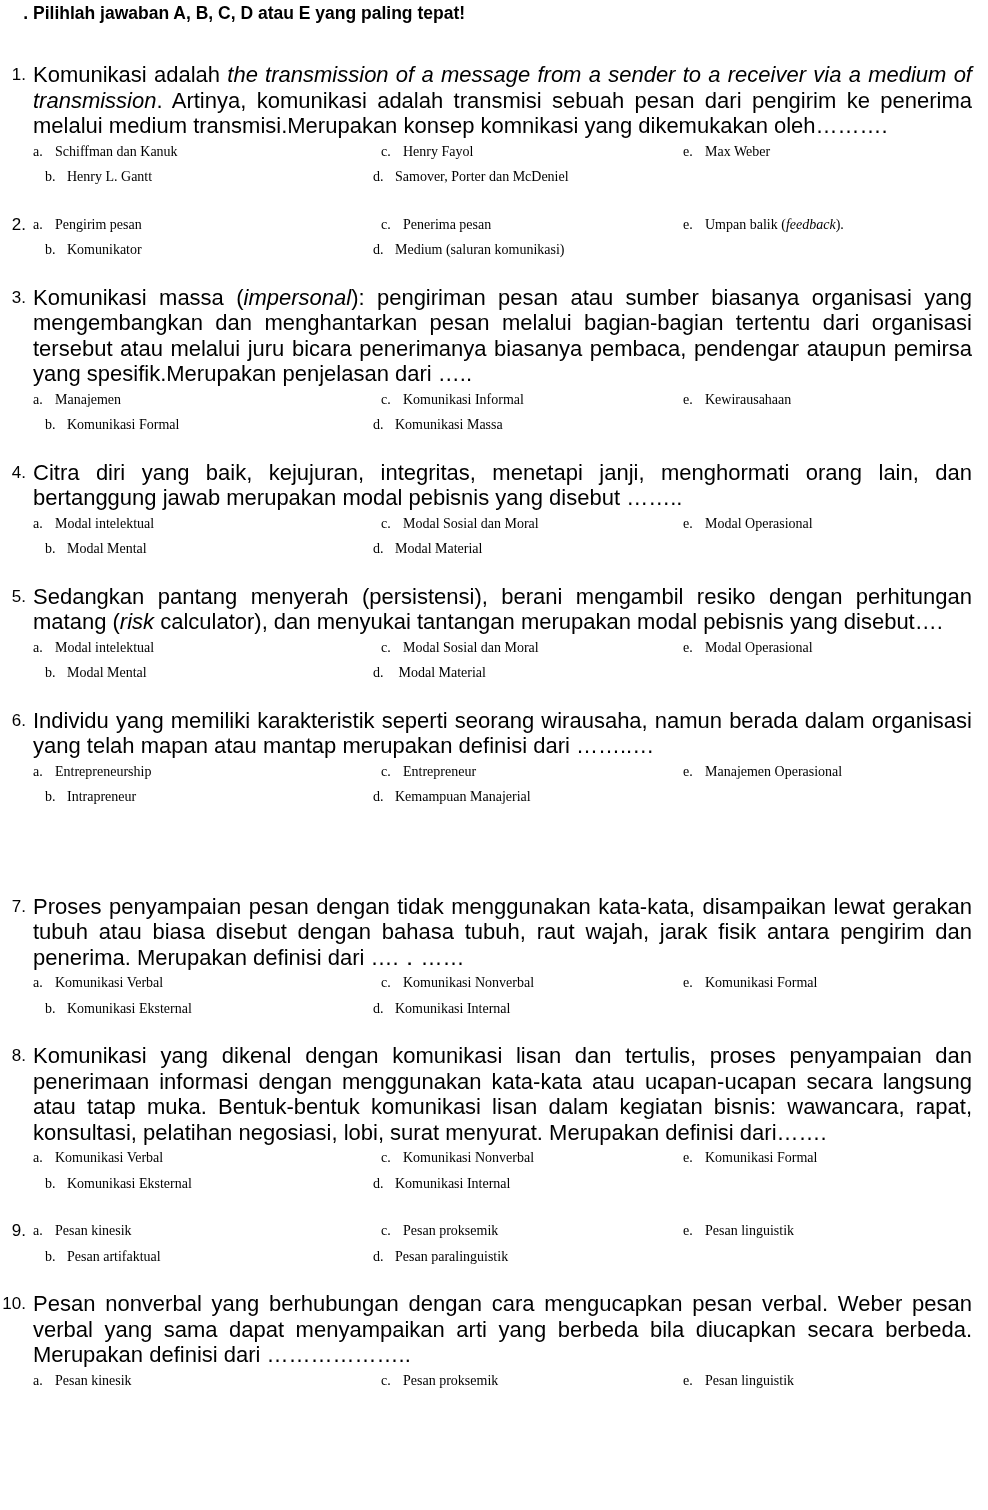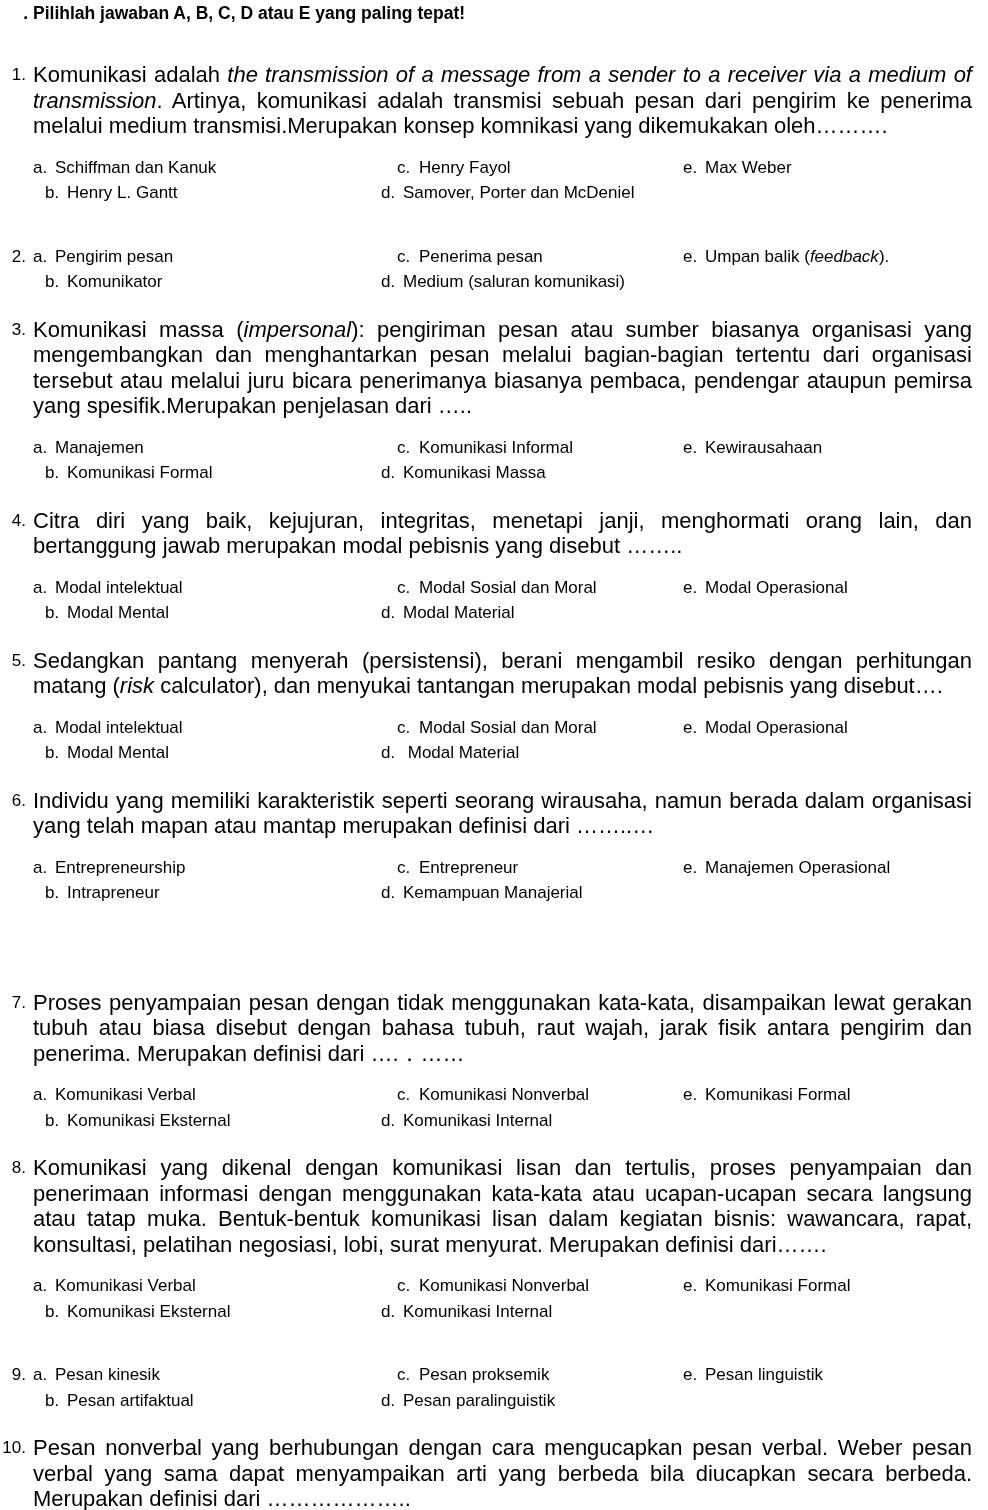--- a/index.html
+++ b/index.html
@@ -74,42 +74,43 @@
     text-align: justify;
     text-justify: inter-word;
   }
   .q-body i { font-style: italic; }
 
   
   .options {
     position: relative;
     margin-left: 33px;
     margin-right: 16px;
-    margin-top: 16px;
-    font-size: 17px;
+    margin-top: 0px;
+    font-size: 14px;
     line-height: 25.5px;
+    font-family: Liberation Serif, serif;
   }
   .opt-row {
     position: relative;
     height: 25.5px;
     white-space: nowrap;
   }
   .opt {
     position: absolute;
     top: 0;
     white-space: nowrap;
   }
   .opt .lbl {
     display: inline-block;
     width: 22px;
   }
   .opt.col-a { left: 0px; }
   .opt.col-b { left: 12px; }
-  .opt.col-c { left: 364px; }
-  .opt.col-d { left: 348px; }
+  .opt.col-c { left: 348px; }
+  .opt.col-d { left: 340px; }
   .opt.col-e { left: 650px; }
   .opt i { font-style: italic; }
   .gap-md { height: 22px; }
   .gap-lg { height: 84px; }
 </style>
 </head>
 <body>
 
 <div class="page">
 

